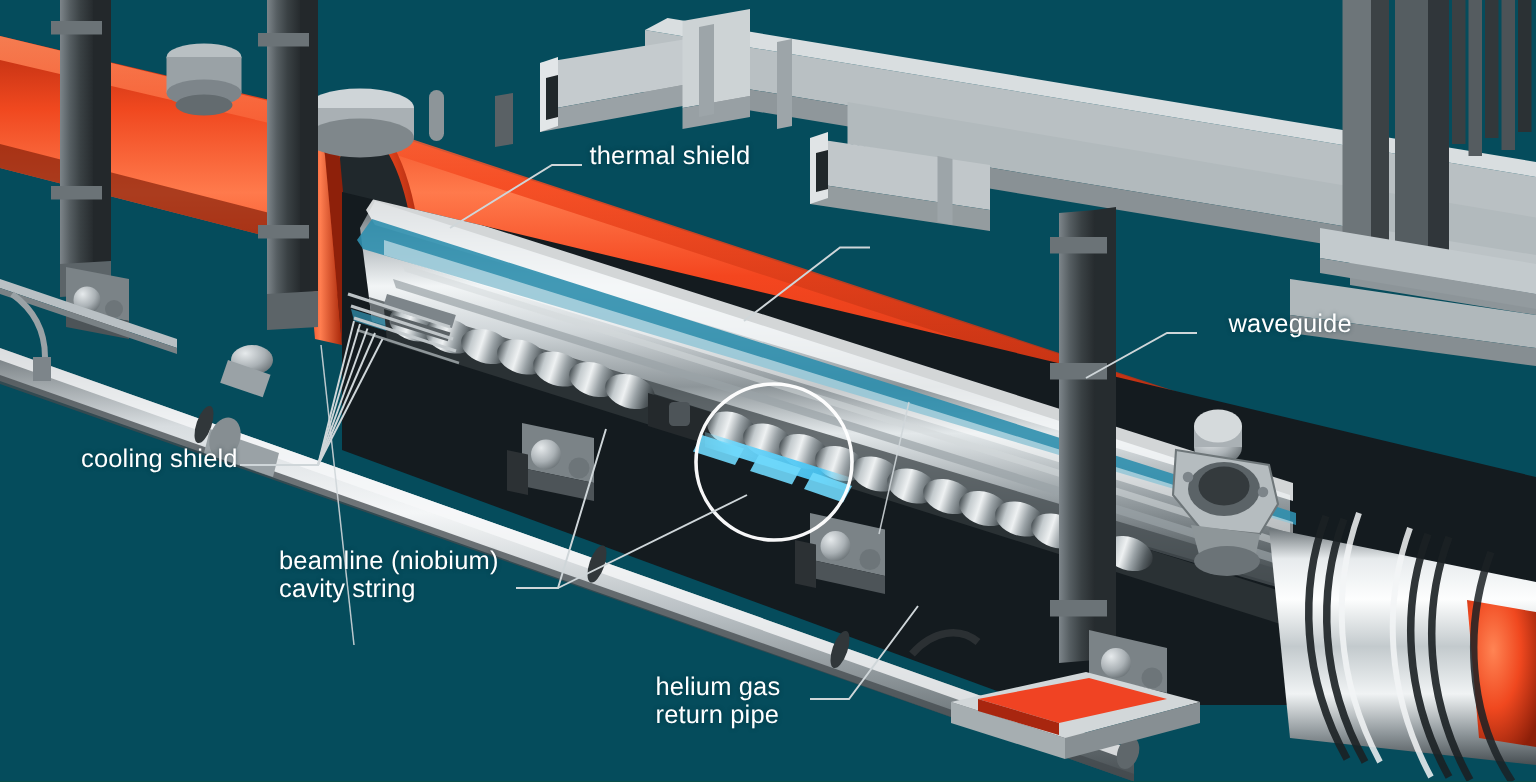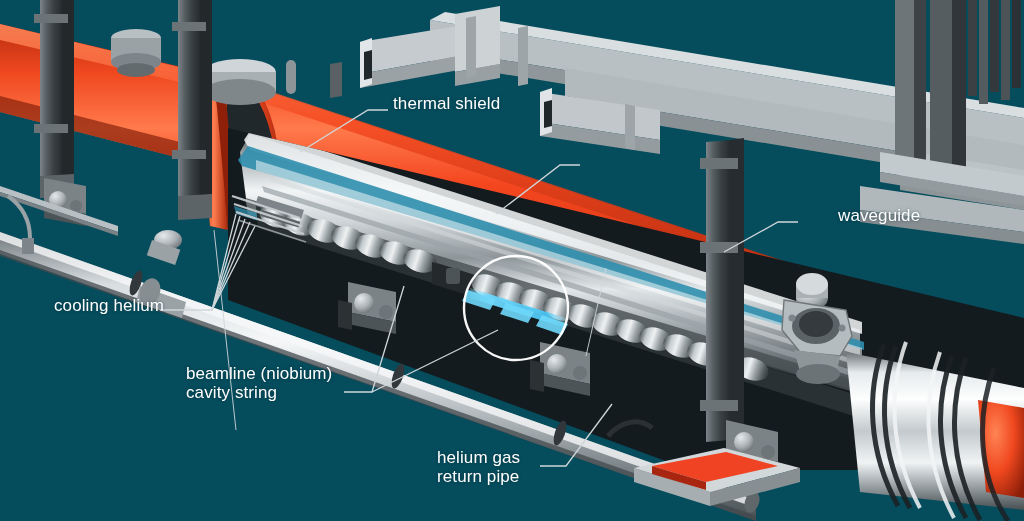--- a/index.html
+++ b/index.html
@@ -432,21 +432,21 @@
 
       <g stroke="#cfd6d9" stroke-width="1" fill="none" opacity=".9">
         <path d="M214,230 L236,430"></path>
         <path d="M606,268 L586,356"></path>
       </g>
     </g>
   </svg>
 
   <div class="labels">
     <div class="lbl" style="left:393px;top:94px">thermal shield</div>
-    <div class="lbl" style="left:838px;top:206px">waveguide</div>
-    <div class="lbl" style="left:54px;top:296px">cooling helium</div>
+    <div class="lbl" style="left:819px;top:206px">waveguide</div>
+    <div class="lbl" style="left:54px;top:296px">cooling shield</div>
     <div class="lbl" style="left:437px;top:448px">helium gas
 return pipe</div>
     <div class="lbl" style="left:186px;top:364px">beamline (niobium)
 cavity string</div>
   </div>
 
 </div>
 
 </body></html>

